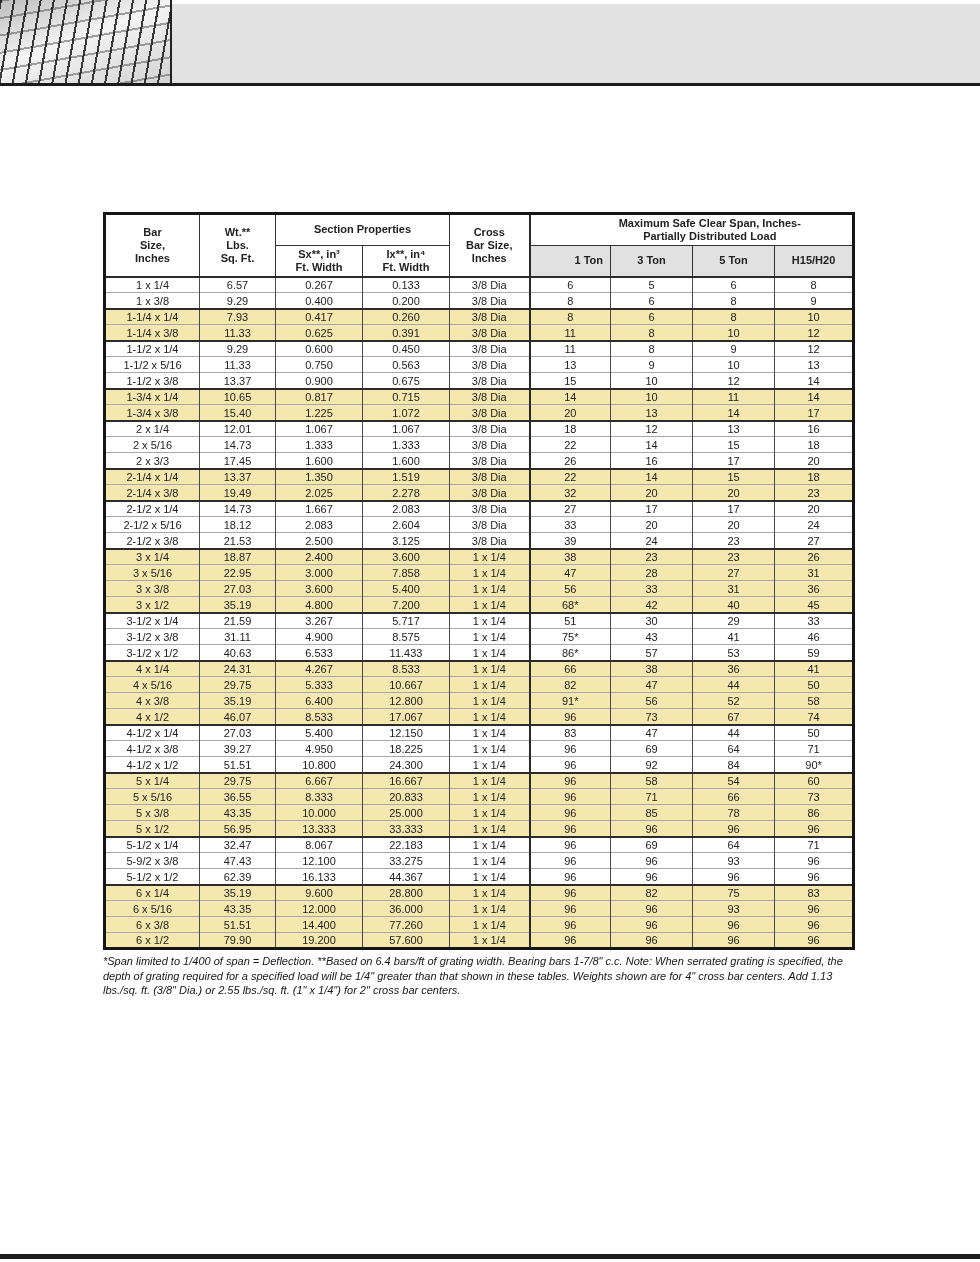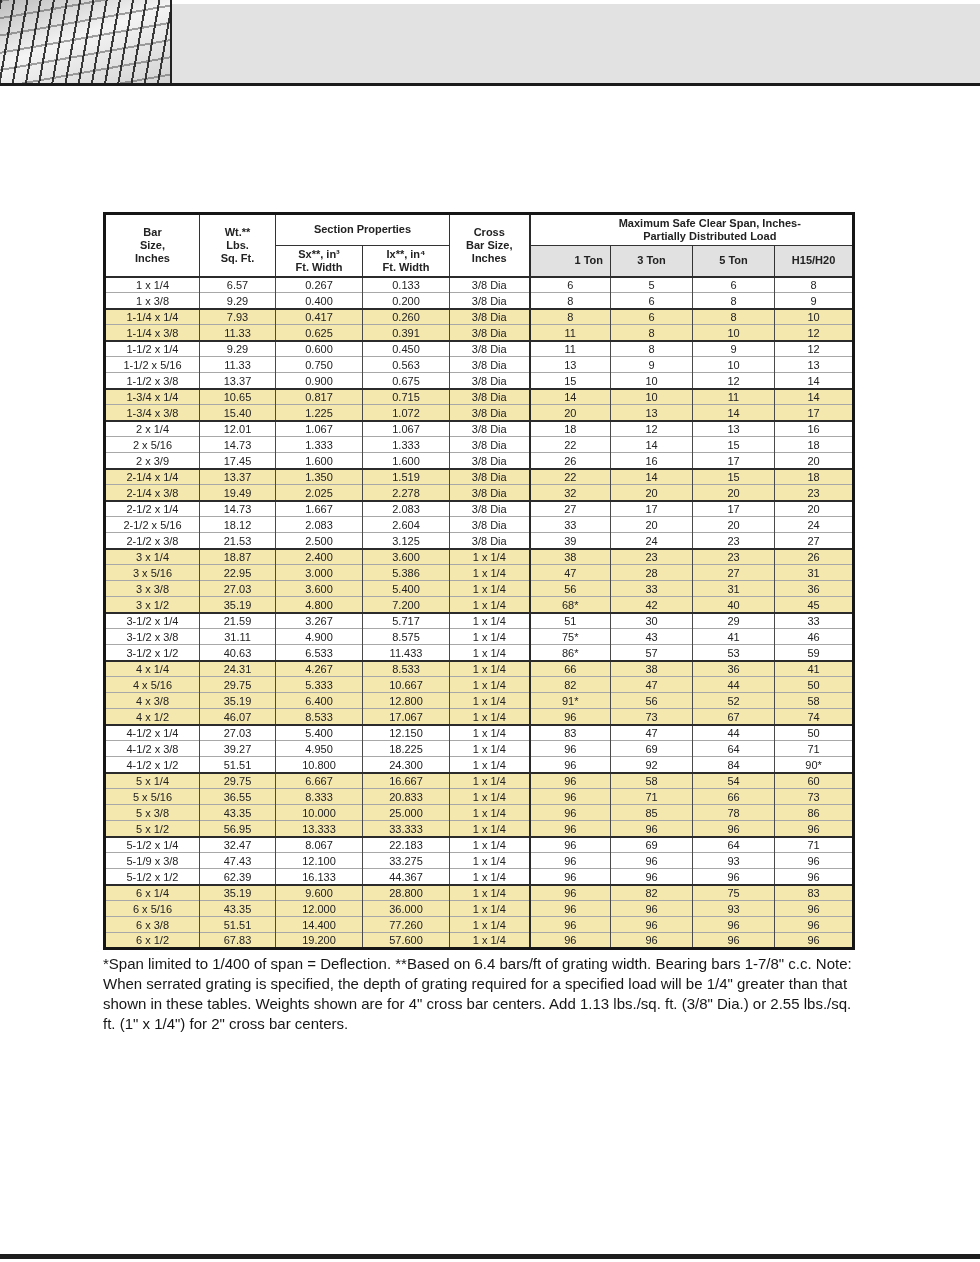--- a/index.html
+++ b/index.html
@@ -43,21 +43,21 @@
     border-top:1px solid #a8a8a8; font-size:11px;
   }
   td:nth-child(6) { border-left:2px solid #2a2a2a; }
   th.span-left { border-left:2px solid #2a2a2a;padding-left:38px; }
   tbody tr.hl td { background:var(--hl,#f5e8ae); }
   tbody tr.grp td { border-top:2px solid #2b2b2b; }
   tbody tr:first-child td { border-top:2px solid #2b2b2b; }
   
   .footnote {
     position:absolute; left:103px; top:954px; width:750px;
-    font-size:15px; line-height:1.34; color:#161616;
+    font-size:11px; line-height:1.34; color:#161616;font-style:italic;
   }
   
   .bottom-bar {
     position:absolute; left:0; bottom:3px; width:980px; height:5px;
     background:var(--bottom-bar,#1d1d1d);
   }
 </style>
 </head>
 <body>
 
@@ -220,21 +220,21 @@
     <td>14.73</td>
     <td>1.333</td>
     <td>1.333</td>
     <td>3/8 Dia</td>
     <td>22</td>
     <td>14</td>
     <td>15</td>
     <td>18</td>
   </tr>
         <tr>
-    <td>2 x 3/9</td>
+    <td>2 x 3/3</td>
     <td>17.45</td>
     <td>1.600</td>
     <td>1.600</td>
     <td>3/8 Dia</td>
     <td>26</td>
     <td>16</td>
     <td>17</td>
     <td>20</td>
   </tr>
         <tr class="hl grp">
@@ -300,21 +300,21 @@
     <td>1 x 1/4</td>
     <td>38</td>
     <td>23</td>
     <td>23</td>
     <td>26</td>
   </tr>
         <tr class="hl">
     <td>3 x 5/16</td>
     <td>22.95</td>
     <td>3.000</td>
-    <td>5.386</td>
+    <td>7.858</td>
     <td>1 x 1/4</td>
     <td>47</td>
     <td>28</td>
     <td>27</td>
     <td>31</td>
   </tr>
         <tr class="hl">
     <td>3 x 3/8</td>
     <td>27.03</td>
     <td>3.600</td>
@@ -495,21 +495,21 @@
     <td>32.47</td>
     <td>8.067</td>
     <td>22.183</td>
     <td>1 x 1/4</td>
     <td>96</td>
     <td>69</td>
     <td>64</td>
     <td>71</td>
   </tr>
         <tr>
-    <td>5-1/9 x 3/8</td>
+    <td>5-9/2 x 3/8</td>
     <td>47.43</td>
     <td>12.100</td>
     <td>33.275</td>
     <td>1 x 1/4</td>
     <td>96</td>
     <td>96</td>
     <td>93</td>
     <td>96</td>
   </tr>
         <tr>
@@ -551,21 +551,21 @@
     <td>14.400</td>
     <td>77.260</td>
     <td>1 x 1/4</td>
     <td>96</td>
     <td>96</td>
     <td>96</td>
     <td>96</td>
   </tr>
         <tr class="hl">
     <td>6 x 1/2</td>
-    <td>67.83</td>
+    <td>79.90</td>
     <td>19.200</td>
     <td>57.600</td>
     <td>1 x 1/4</td>
     <td>96</td>
     <td>96</td>
     <td>96</td>
     <td>96</td>
   </tr>
       </tbody>
   </table>

